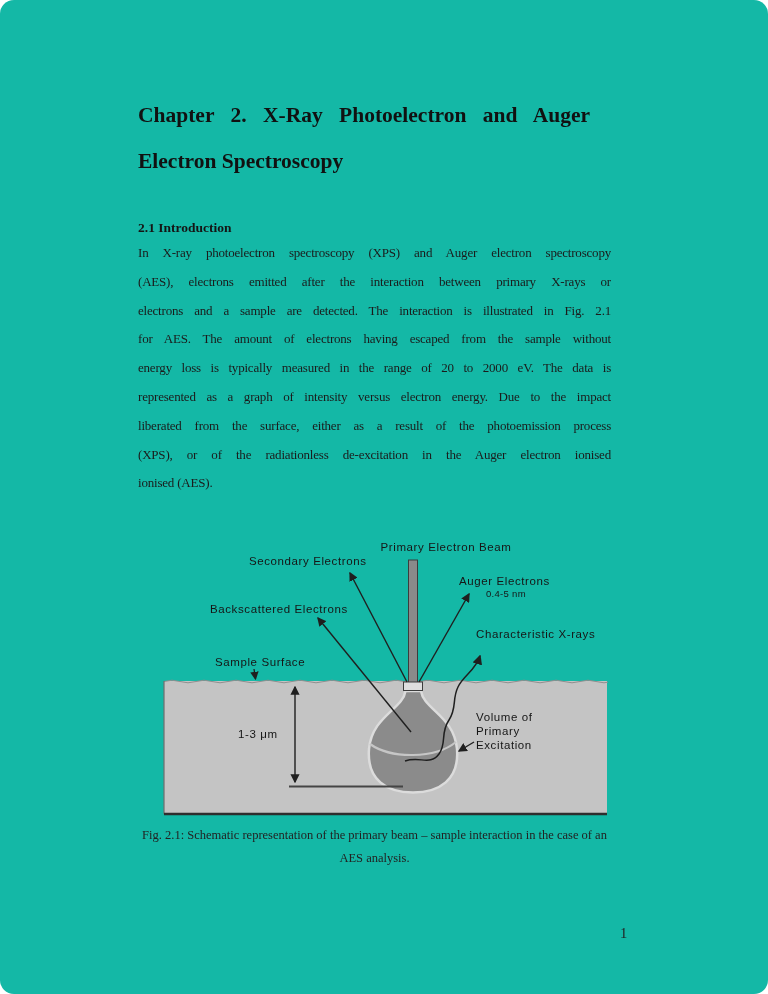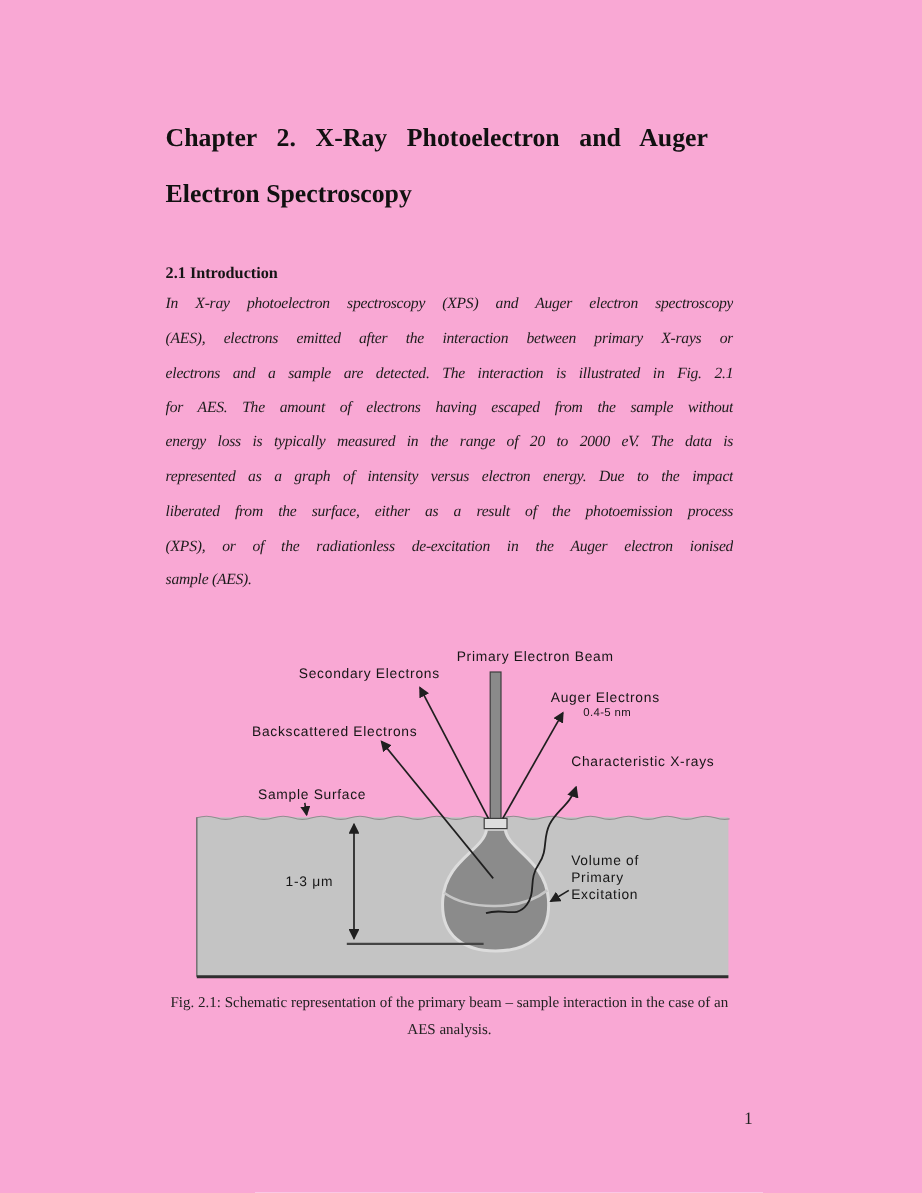--- a/index.html
+++ b/index.html
@@ -1,37 +1,38 @@
 <!DOCTYPE html>
 <html><head>
 <meta charset="utf-8">
 <style>
   html,body{margin:0;padding:0;background:#ffffff;}
   .page{
     position:relative;
     width:768px;height:994px;
-    background:#f9a8d4;
+    background:#14b8a6;
     font-family:"Liberation Serif", serif;
     color:#1c1c1c;
     overflow:hidden;
+    border-radius:14px;
   }
   .chapter-title{
     position:absolute;left:138px;top:78px;width:452px;
     font-size:21.5px;font-weight:bold;line-height:46px;
     color:#111;
   }
   .title-line{display:block;}
   .justify-last{text-align:justify;text-align-last:justify;}
   .section-heading{
     position:absolute;left:138px;top:220px;width:473px;
     font-size:13.5px;font-weight:bold;color:#151515;
   }
   .paragraph{
     position:absolute;left:138px;top:239px;width:473px;
-    font-size:13px;letter-spacing:-0.2px;color:#1b1b1b;font-style:italic;
+    font-size:13px;letter-spacing:-0.2px;color:#1b1b1b;
   }
   .para-line{
     display:block;height:28.8px;line-height:28.8px;
     text-align:justify;text-align-last:justify;
     overflow:hidden;white-space:nowrap;
   }
   .para-line.last{text-align-last:left;}
   .figure-svg{
     position:absolute;left:158px;top:533px;width:450px;height:285px;
   }
@@ -64,21 +65,21 @@
 
   <div class="paragraph">
     <span class="para-line">In X-ray photoelectron spectroscopy (XPS) and Auger electron spectroscopy</span>
     <span class="para-line">(AES), electrons emitted after the interaction between primary X-rays or</span>
     <span class="para-line">electrons and a sample are detected. The interaction is illustrated in Fig. 2.1</span>
     <span class="para-line">for AES. The amount of electrons having escaped from the sample without</span>
     <span class="para-line">energy loss is typically measured in the range of 20 to 2000 eV. The data is</span>
     <span class="para-line">represented as a graph of intensity versus electron energy. Due to the impact</span>
     <span class="para-line">liberated from the surface, either as a result of the photoemission process</span>
     <span class="para-line">(XPS), or of the radiationless de-excitation in the Auger electron ionised</span>
-    <span class="para-line last">sample (AES).</span>
+    <span class="para-line last">ionised (AES).</span>
   </div>
 
   <svg class="figure-svg" viewBox="0 0 450 285">
     <defs>
       <marker id="arr" viewBox="0 0 10 10" refX="8.5" refY="5" markerWidth="6.5" markerHeight="6.5" orient="auto-start-reverse">
         <path d="M0,0 L10,5 L0,10 z" fill="#1f1f1f"></path>
       </marker>
     </defs>
 
     <rect x="6" y="148" width="443" height="133" fill="#c4c4c4"></rect>

